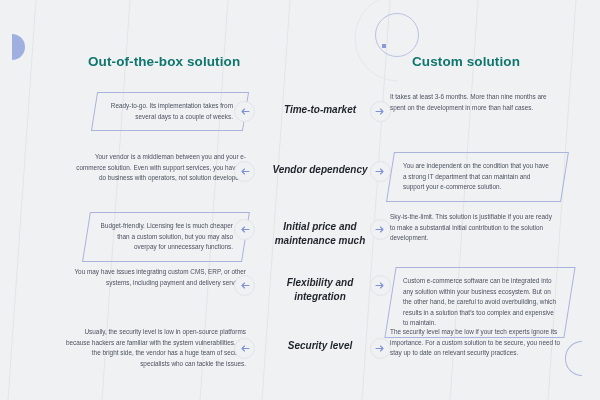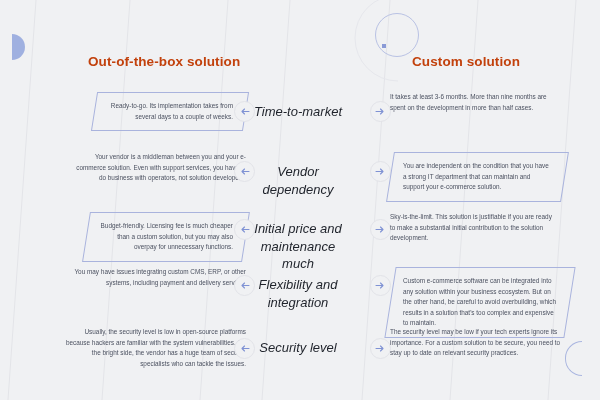--- a/index.html
+++ b/index.html
@@ -33,21 +33,21 @@
     border:1px solid #b9c2e4;border-radius:50%;
   }
   .dot-square{
     left:382px;top:44px;width:4px;height:4px;background:#8a9ad6;
   }
 
   
   .headings{position:absolute;top:54px;left:0;width:600px;z-index:3;}
   .heading{
     position:absolute;
-    font-size:13.5px;font-weight:700;color:#c2410c;
+    font-size:13.5px;font-weight:700;color:#0f766e;
     letter-spacing:.1px;white-space:nowrap;
   }
   .heading.left{left:88px;}
   .heading.right{left:412px;}
 
   
   .rows{position:absolute;top:92px;left:0;width:600px;z-index:3;}
   .row{position:relative;width:600px;}
 
   .side{
@@ -64,24 +64,24 @@
     transform:skewX(-9deg);
     padding:8px 12px;
     background:transparent;
   }
   .side.boxed > .txt{transform:skewX(9deg);display:block;}
   .side > .txt{display:block;}
 
   
   .center-label{
     position:absolute;
-    left:246px;width:104px;
+    left:268px;width:104px;
     text-align:center;
-    font-style:italic;font-weight:400;
-    font-size:13px;line-height:1.35;color:#1f232b;
+    font-style:italic;font-weight:700;
+    font-size:10px;line-height:1.35;color:#1f232b;
   }
 
   
   .arrow{
     position:absolute;width:19px;height:19px;border-radius:50%;
     border:1px solid #e2e3e8;background:#f0f1f3;
     display:flex;align-items:center;justify-content:center;
   }
   .arrow.left-arrow{left:234px;}
   .arrow.right-arrow{left:370px;}

